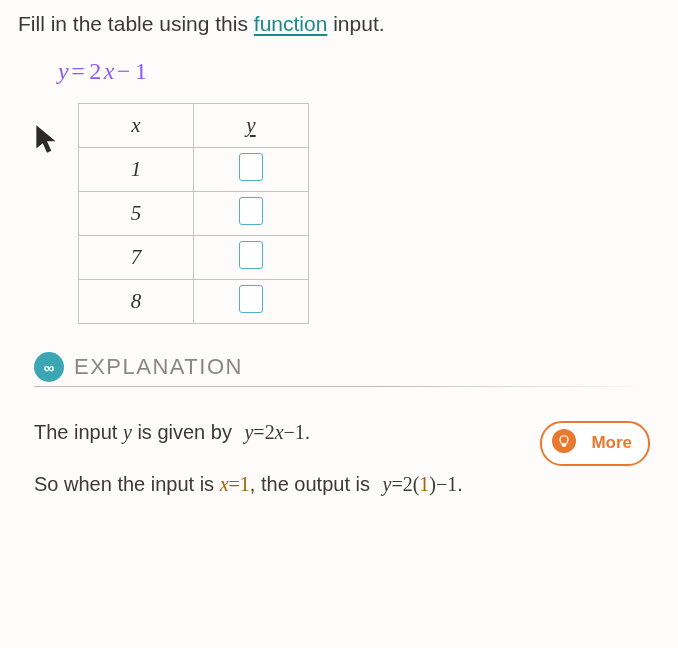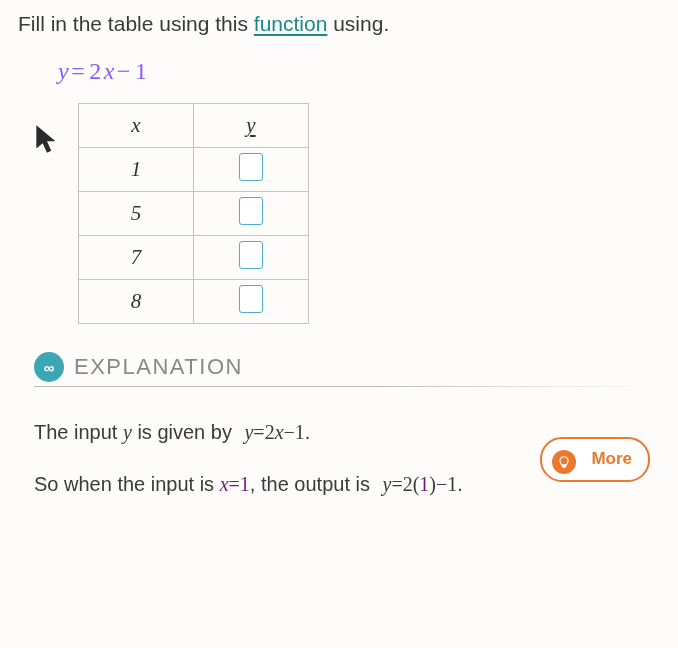--- a/index.html
+++ b/index.html
@@ -109,58 +109,58 @@
       line-height: 1.7;
       color: #3a3a3a;
       position: relative;
     }
     .math-var { font-family: "Times New Roman", serif; font-style: italic; }
     .math-expr { font-family: "Times New Roman", serif; font-style: italic; margin-left: 7px; }
     .math-expr .op, .math-expr .num { font-style: normal; }
     .more-btn {
       position: absolute;
       right: 10px;
-      top: 22px;
+      top: 6px;
       border: 2px solid #e8792e;
       border-radius: 22px;
       padding: 6px 16px 6px 10px;
       display: inline-flex;
-      align-items: flex-end;
+      align-items: flex-start;
       gap: 15px;
       background: #fff;
       cursor: pointer;
     }
     .bulb-circle {
       width: 24px;
       height: 24px;
       border-radius: 50%;
       background: #e8792e;
       display: flex;
       align-items: center;
       justify-content: center;
     }
     .more-text {
       color: #e8792e;
       font-weight: 600;
       font-size: 17px;
     }
-    .highlight-x { color: #701a75; font-family:"Times New Roman",serif; font-style: italic; text-align: right; }
+    .highlight-x { color: #a16207; font-family:"Times New Roman",serif; font-style: italic; text-align: right; }
     .highlight-x .op, .highlight-x .num { font-style: normal; }
     .final-line {
       margin: 24px 0 8px 16px;
       font-size: 20px;
       color: #3a3a3a;
     }
     .paren { font-family: "Times New Roman", serif; font-style: normal;}
   </style>
 </head>
 <body>
 
 <div class="instruction">
-  <span>Fill in the table using this </span><span class="function-link">function</span><span> using.</span>
+  <span>Fill in the table using this </span><span class="function-link">function</span><span> input.</span>
 </div>
 
 <div class="rule">
   <span>y</span><span class="op">=</span><span class="op">2</span><span>x</span><span class="op">−</span><span class="op">1</span>
 </div>
 
 <div class="table-area">
   <svg class="cursor" viewBox="0 0 24 30">
     <path d="M2 2 L2 24 L8 19 L12 28 L16 26 L12 17 L20 17 Z" fill="#2b2b2b"></path>
   </svg>

